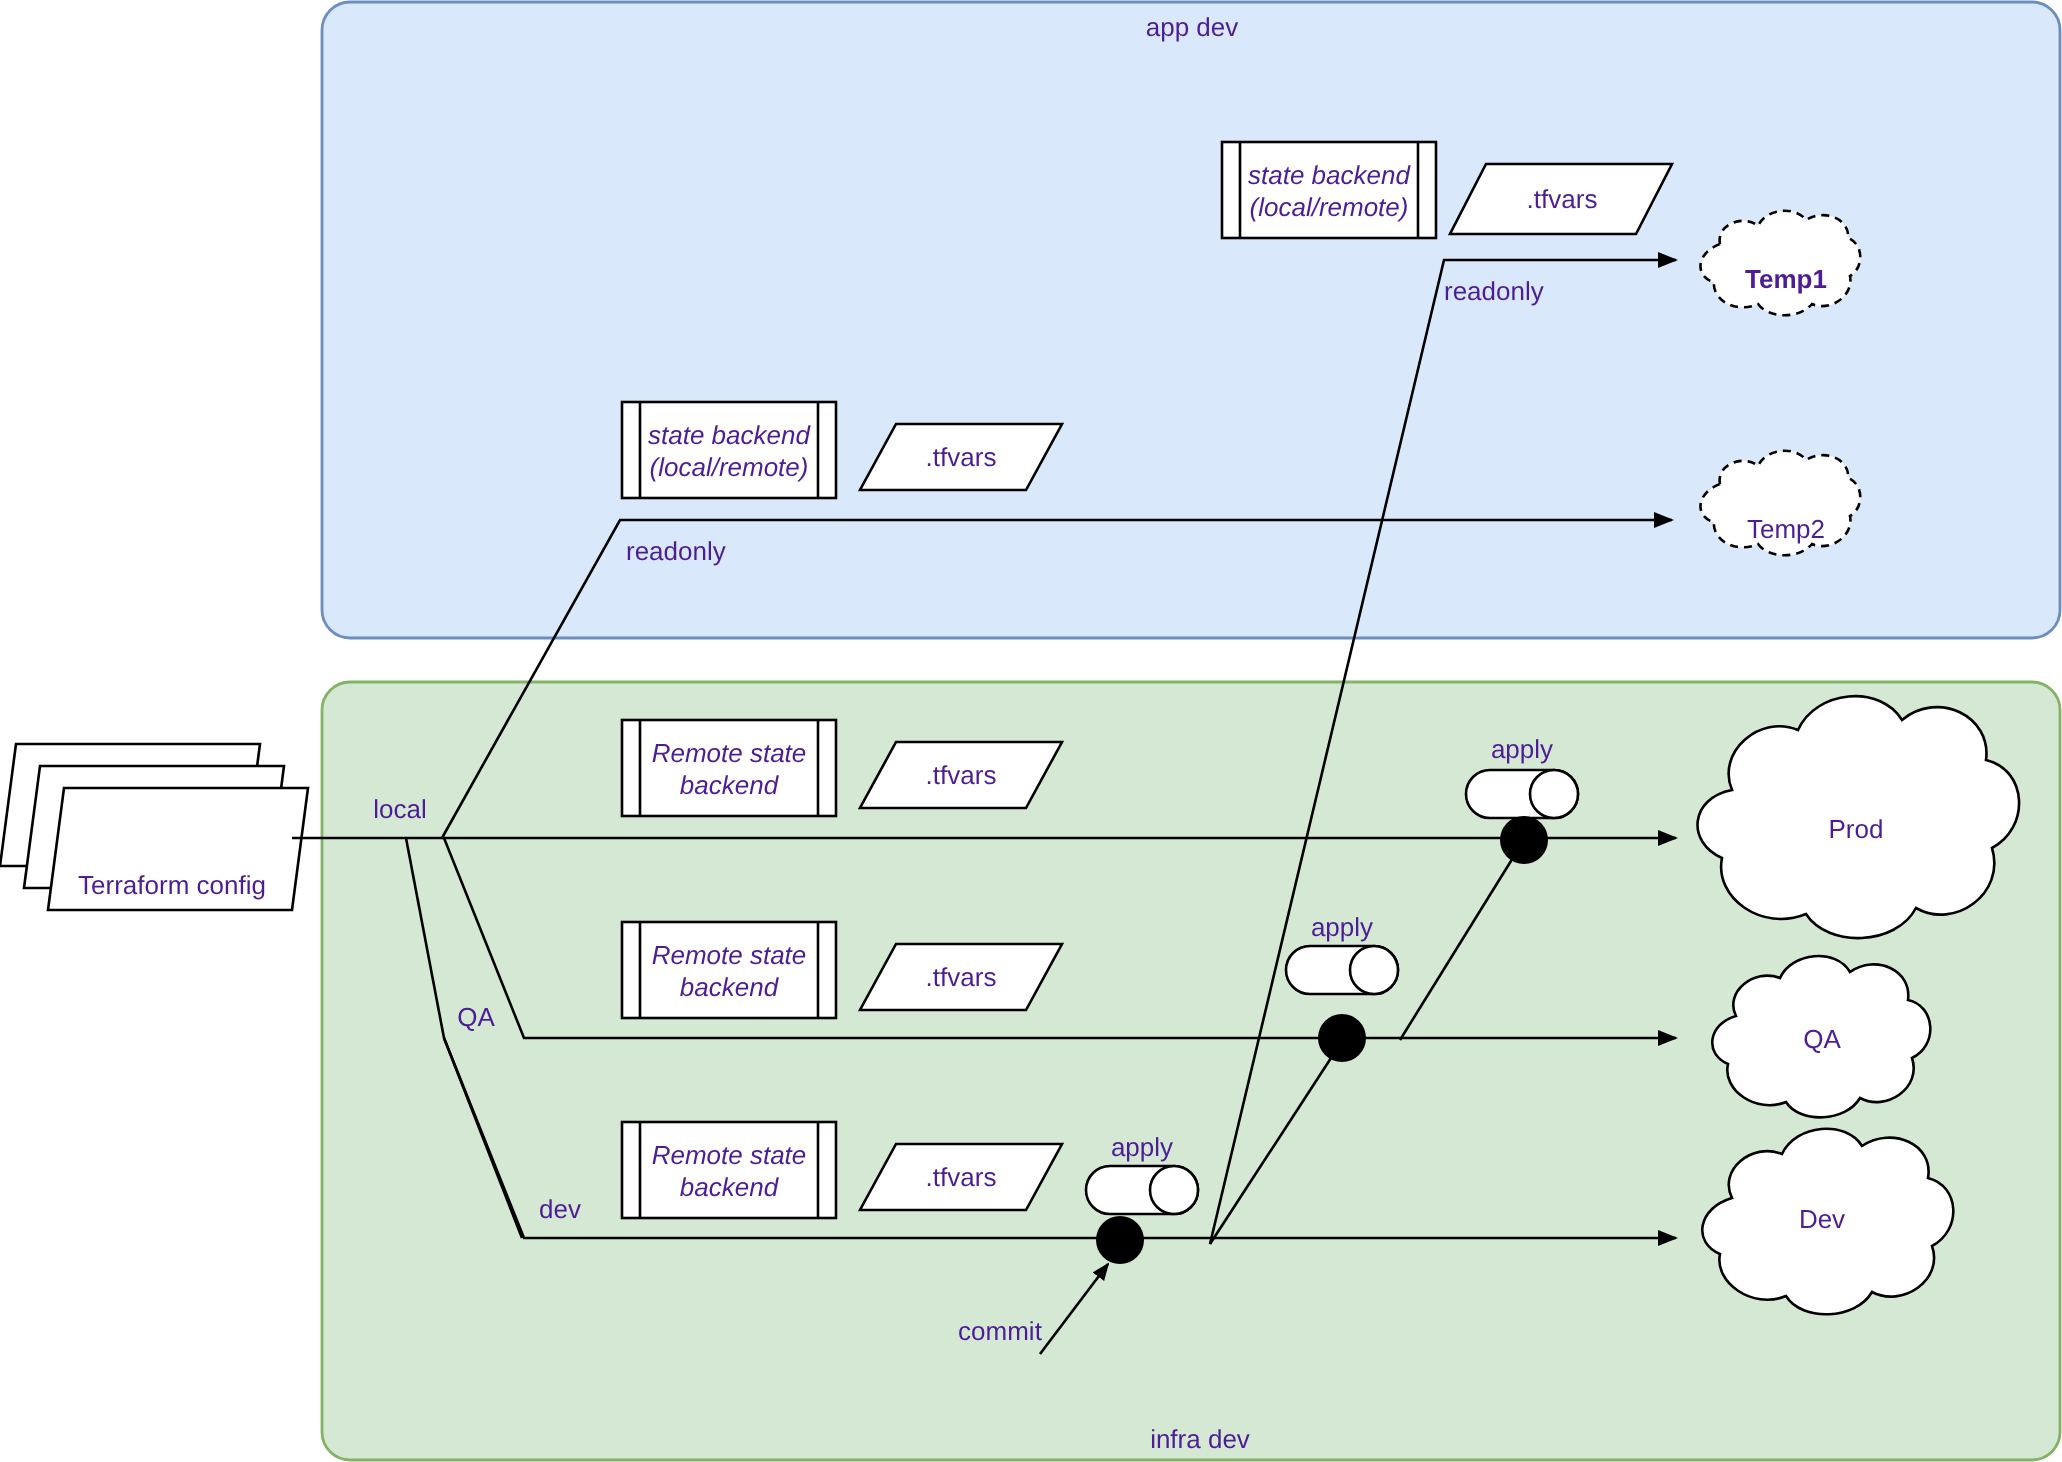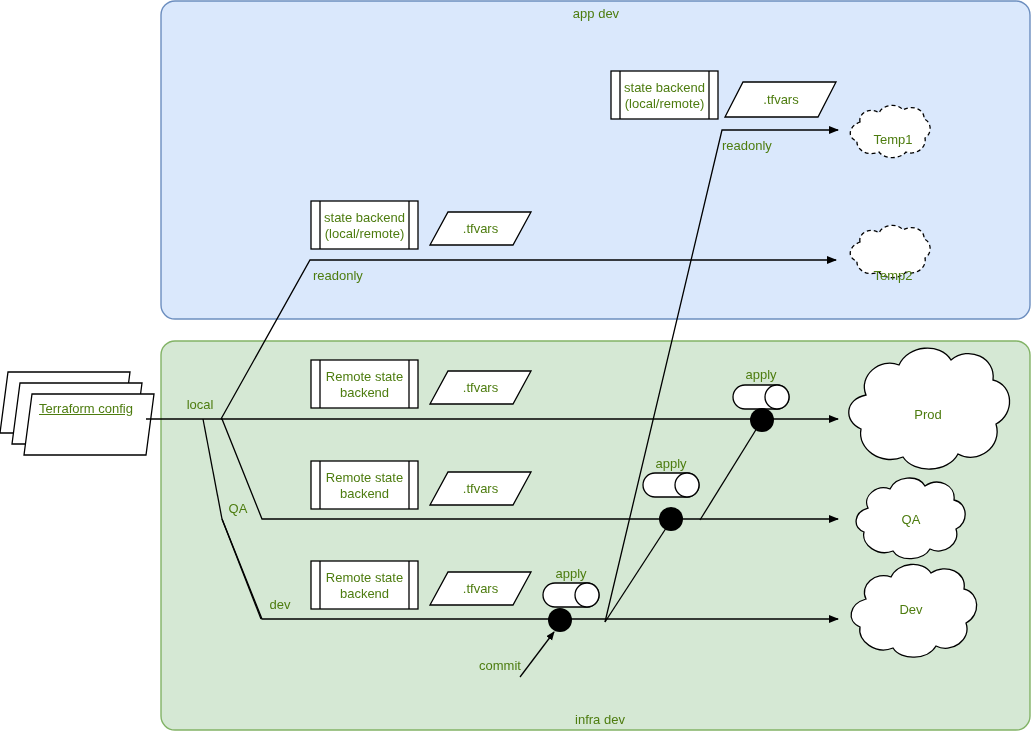--- a/index.html
+++ b/index.html
@@ -17,27 +17,27 @@
   #canvas {
     position: absolute;
     left: 0; top: 0;
     width: 1031px;
     height: 731px;
   }
   .lbl {
     position: absolute;
     font-family: "Liberation Sans", sans-serif;
     font-size: 13px;
-    color: #4d7c0f;
+    color: #4c1d95;
     white-space: nowrap;
     line-height: 15px;
     text-align: center;
     pointer-events: none;
   }
-  .lbl.two { line-height: 15px; }
+  .lbl.two { line-height: 15px; font-style: italic; }
   .svg-layer { position:absolute; left:0; top:0; }
 </style>
 </head>
 <body>
 
 <svg id="canvas" class="svg-layer" width="1031" height="731" viewBox="0 0 1031 731" xmlns="http://www.w3.org/2000/svg">
   <defs>
     <marker id="arrow" markerWidth="10" markerHeight="10" refX="9" refY="4" orient="auto" markerUnits="userSpaceOnUse">
       <path d="M0,0 L10,4 L0,8 z" fill="#000000"></path>
     </marker>
@@ -187,29 +187,29 @@
 <div class="lbl two" style="left:611px; top:80px; width:107px;">state backend</div>
 <div class="lbl two" style="left:611px; top:96px; width:107px;">(local/remote)</div>
 
 <div class="lbl" style="left:731px; top:92px; width:100px;">.tfvars</div>
 
 <div class="lbl two" style="left:311px; top:210px; width:107px;">state backend</div>
 <div class="lbl two" style="left:311px; top:226px; width:107px;">(local/remote)</div>
 
 <div class="lbl" style="left:430px; top:221px; width:101px;">.tfvars</div>
 
-<div class="lbl" style="left:843px; top:132px; width:100px;">Temp1</div>
-
-<div class="lbl" style="left:843px; top:268px; width:100px;">Temp2</div>
+<div class="lbl" style="left:843px; top:132px; width:100px;font-weight:bold;">Temp1</div>
+
+<div class="lbl" style="left:843px; top:257px; width:100px;">Temp2</div>
 
 <div class="lbl" style="left:722px; top:138px; width:80px; text-align:left;">readonly</div>
 
 <div class="lbl" style="left:313px; top:268px; width:80px; text-align:left;">readonly</div>
 
-<div class="lbl" style="left:25px; top:401px; width:122px;text-decoration:underline;">Terraform config</div>
+<div class="lbl" style="left:25px; top:435px; width:122px;">Terraform config</div>
 
 <div class="lbl" style="left:168px; top:397px; width:64px;">local</div>
 
 <div class="lbl" style="left:208px; top:501px; width:60px;">QA</div>
 
 <div class="lbl" style="left:250px; top:597px; width:60px;">dev</div>
 
 <div class="lbl two" style="left:311px; top:369px; width:107px;">Remote state</div>
 <div class="lbl two" style="left:311px; top:385px; width:107px;">backend</div>
 <div class="lbl" style="left:430px; top:380px; width:101px;">.tfvars</div>

